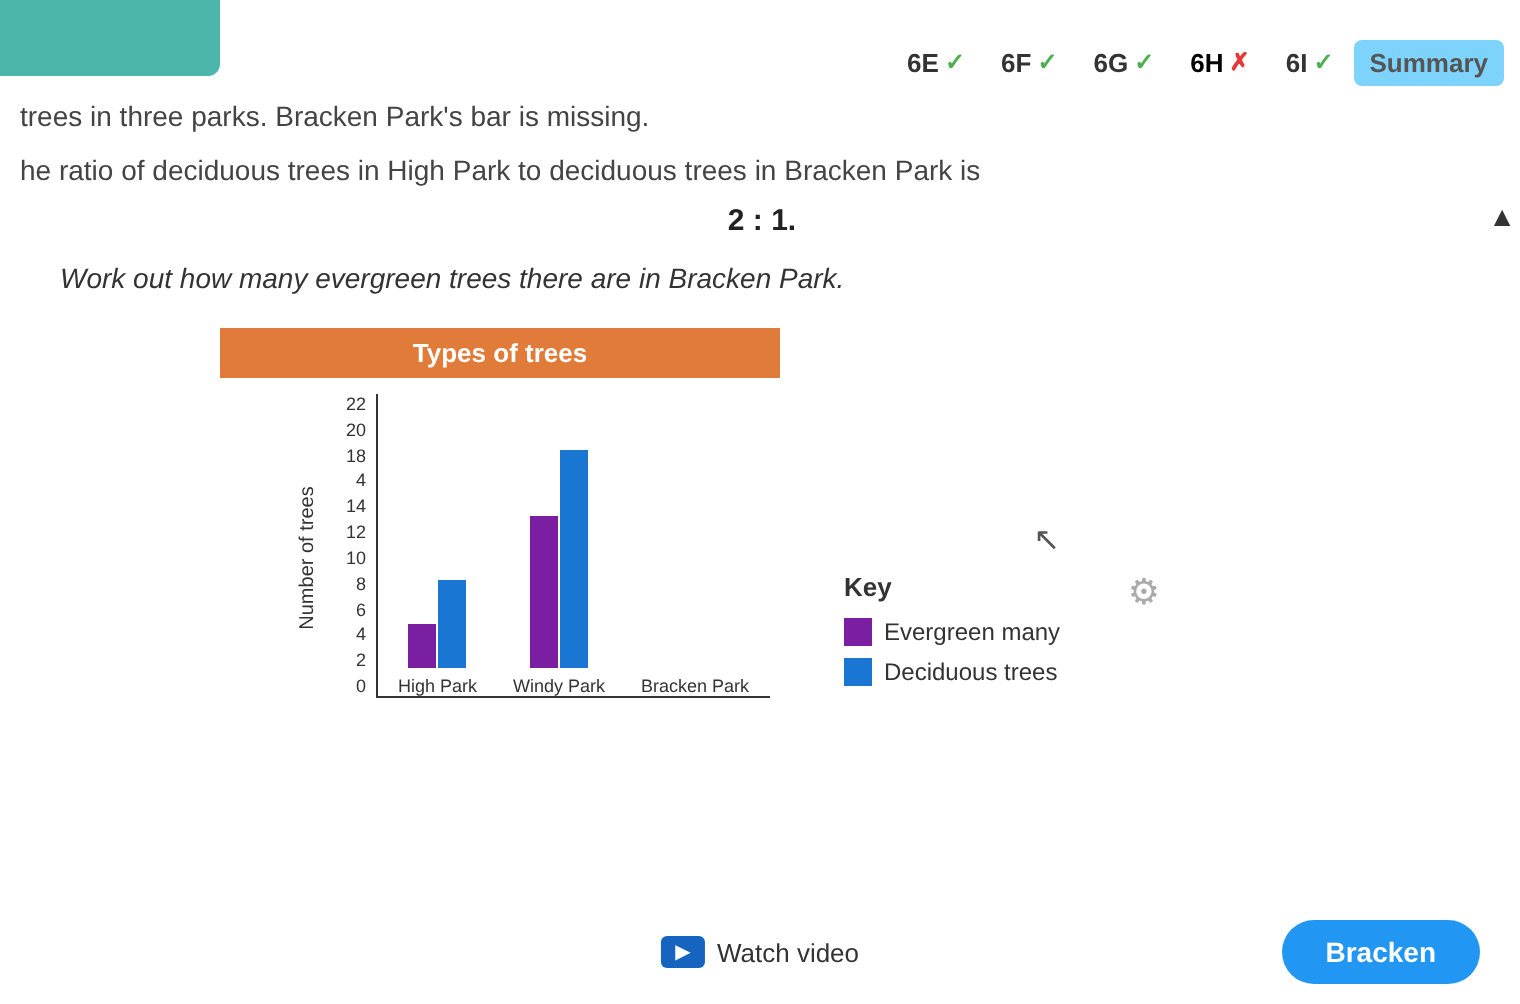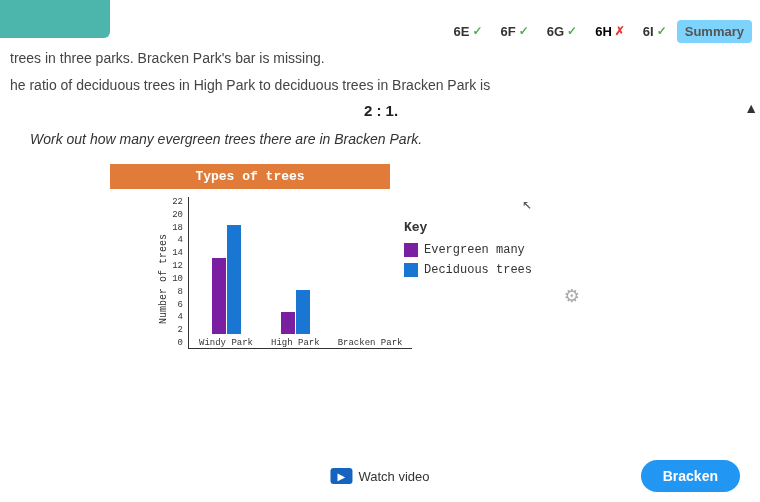--- a/index.html
+++ b/index.html
@@ -102,24 +102,23 @@
       color: #333;
       line-height: 1.5;
       font-style: italic;
       margin-bottom: 14px;
       margin-left: 20px;
     }
 
     
     .chart-section {
       display: flex;
-      align-items: flex-start;
-      gap: 4px;
+      align-items: flex-end;
+      gap: 22px;
       margin-left: 100px;
-      font-family: Liberation Mono, monospace;
     }
 
     .chart-container {
       background: #fff;
       border: none;
       width: 280px;
     }
 
     .chart-title {
       background: #e07b39;
@@ -344,33 +343,33 @@
             <div class="y-tick">14</div>
             <div class="y-tick">4</div>
             <div class="y-tick">18</div>
             <div class="y-tick">20</div>
             <div class="y-tick">22</div>
           </div>
 
           <div class="bar-group">
             <div class="bars">
 
+              <div class="bar bar-evergreen" style="height:22px;"></div>
+              <div class="bar bar-deciduous" style="height:44px;"></div>
+            </div>
+            <div class="bar-label">High Park</div>
+          </div>
+
+          <div class="bar-group">
+            <div class="bars">
+
               <div class="bar bar-evergreen" style="height:76px;"></div>
               <div class="bar bar-deciduous" style="height:109px;"></div>
             </div>
             <div class="bar-label">Windy Park</div>
-          </div>
-
-          <div class="bar-group">
-            <div class="bars">
-
-              <div class="bar bar-evergreen" style="height:22px;"></div>
-              <div class="bar bar-deciduous" style="height:44px;"></div>
-            </div>
-            <div class="bar-label">High Park</div>
           </div>
 
           <div class="bar-group">
             <div class="bars">
               <div class="bar" style="height:0px;width:14px;"></div>
               <div class="bar" style="height:0px;width:14px;"></div>
             </div>
             <div class="bar-label">Bracken Park</div>
           </div>
         </div>

